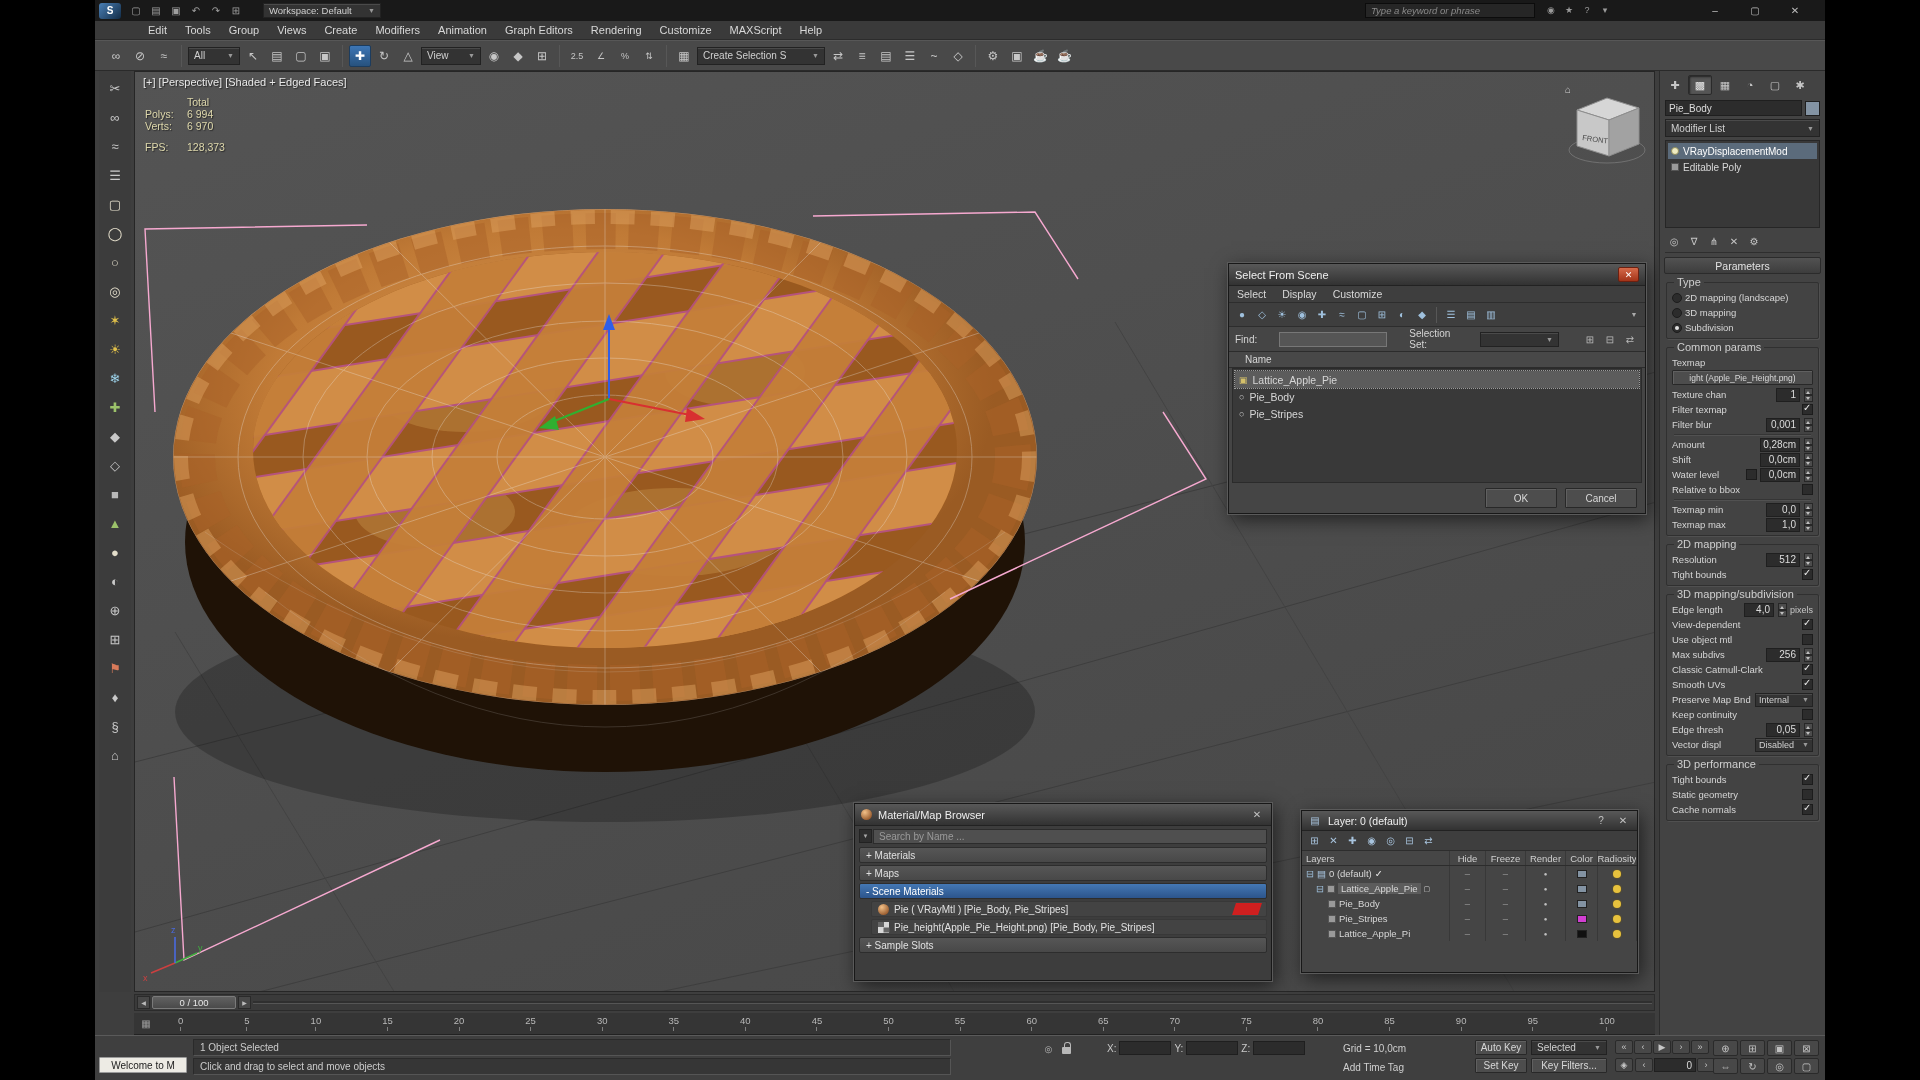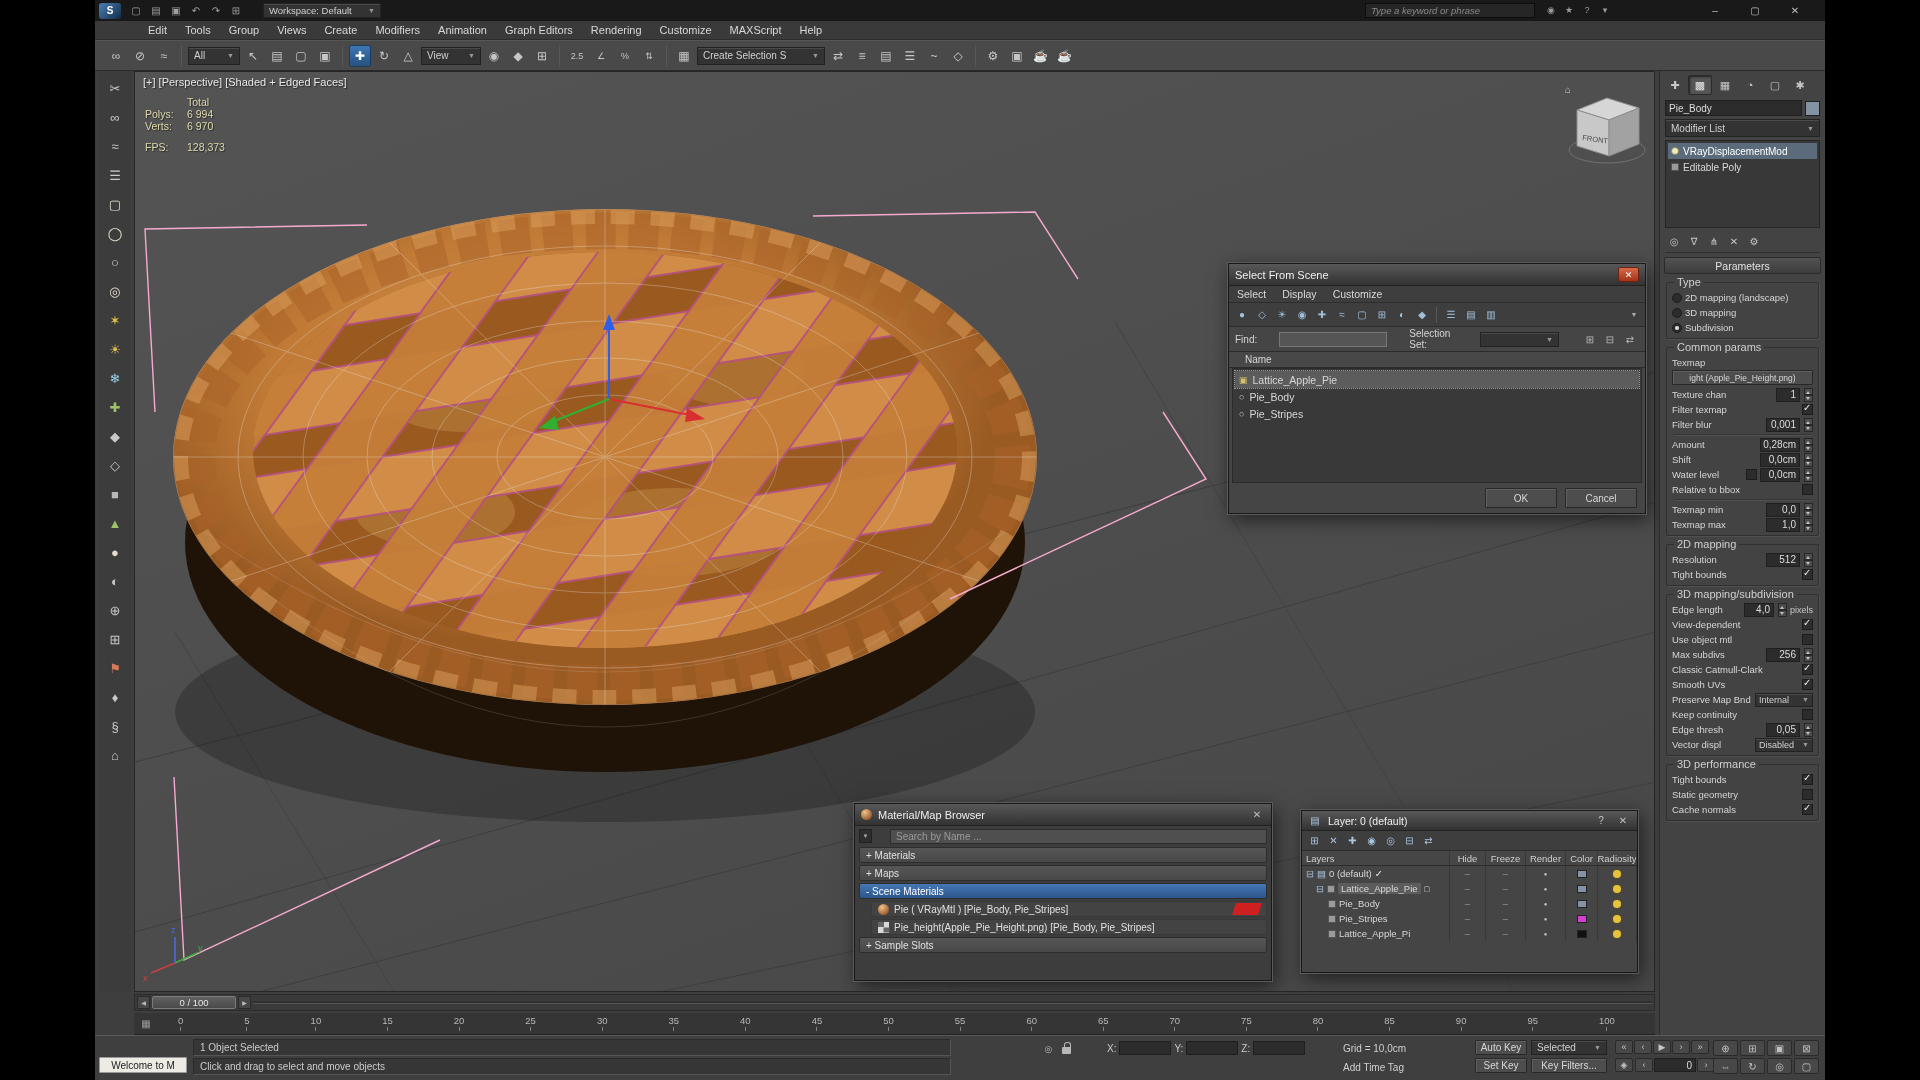--- a/index.html
+++ b/index.html
@@ -72,21 +72,21 @@
 .sd-head{height:17px;background:#484848;border:1px solid #2c2c2c;border-left:none;border-right:none;display:flex;align-items:center;padding-left:16px;font-size:10px;color:#d8d8d8}
 .sd-list{flex:1;background:#393939;margin:0 3px;border:1px solid #2b2b2b;padding:2px}
 .srowi{display:flex;align-items:center;gap:5px;height:17px;padding-left:4px;font-size:10.5px;color:#d6d6d6}
 .srowi.rsel{background:#5c5c5c;outline:1px dotted #9a9a9a}
 .srowi .oicn{font-size:9px}
 .sd-foot{height:30px;display:flex;align-items:center;justify-content:flex-end;gap:8px;padding:0 8px}
 .sd-foot .btn{width:72px;height:20px}
 
 #matb{left:758px;top:802px;width:418px;height:178px;background:#3d3d3d;display:flex;flex-direction:column}
 #matb .wtitle{height:22px;font-size:11px}
-.msearchrow{height:20px;display:flex;align-items:center;gap:18px;padding:2px 4px}
+.msearchrow{height:20px;display:flex;align-items:center;gap:1px;padding:2px 4px}
 .msearchrow .mtri{width:13px;height:14px;background:#2e2e2e;border:1px solid #222;color:#aaa;font-size:6px;display:flex;align-items:center;justify-content:center}
 .msearchrow input{flex:1;background:#4f4f4f;border:1px solid #2c2c2c;height:15px;color:#cfcfcf;font-size:10px;padding:0 5px;font-family:"Liberation Sans",sans-serif}
 .msearchrow input::placeholder{color:#9a9a9a}
 .mrow{height:16px;margin:1px 4px;background:linear-gradient(#565656,#484848);border:1px solid #2d2d2d;border-radius:2px;display:flex;align-items:center;padding:0 6px;font-size:10px;color:#e0e0e0;gap:5px}
 .mrow.mactive{background:linear-gradient(#4478b4,#2c558c);color:#fff}
 .mrow.mindent{margin-left:16px;background:#434343;border-color:#383838}
 .msph{width:11px;height:11px;border-radius:50%;background:radial-gradient(circle at 35% 30%,#f2c088,#7c3c12);flex:none}
 .mchk{width:11px;height:11px;background:#d8d8d8;position:relative;flex:none}
 .mchk::after{content:"";position:absolute;left:0;top:0;width:5.5px;height:5.5px;background:#666;box-shadow:5.5px 5.5px 0 #666}
 .redtag{margin-left:auto;width:26px;height:12px;background:#cf1f1f;transform:skewX(-18deg)}

